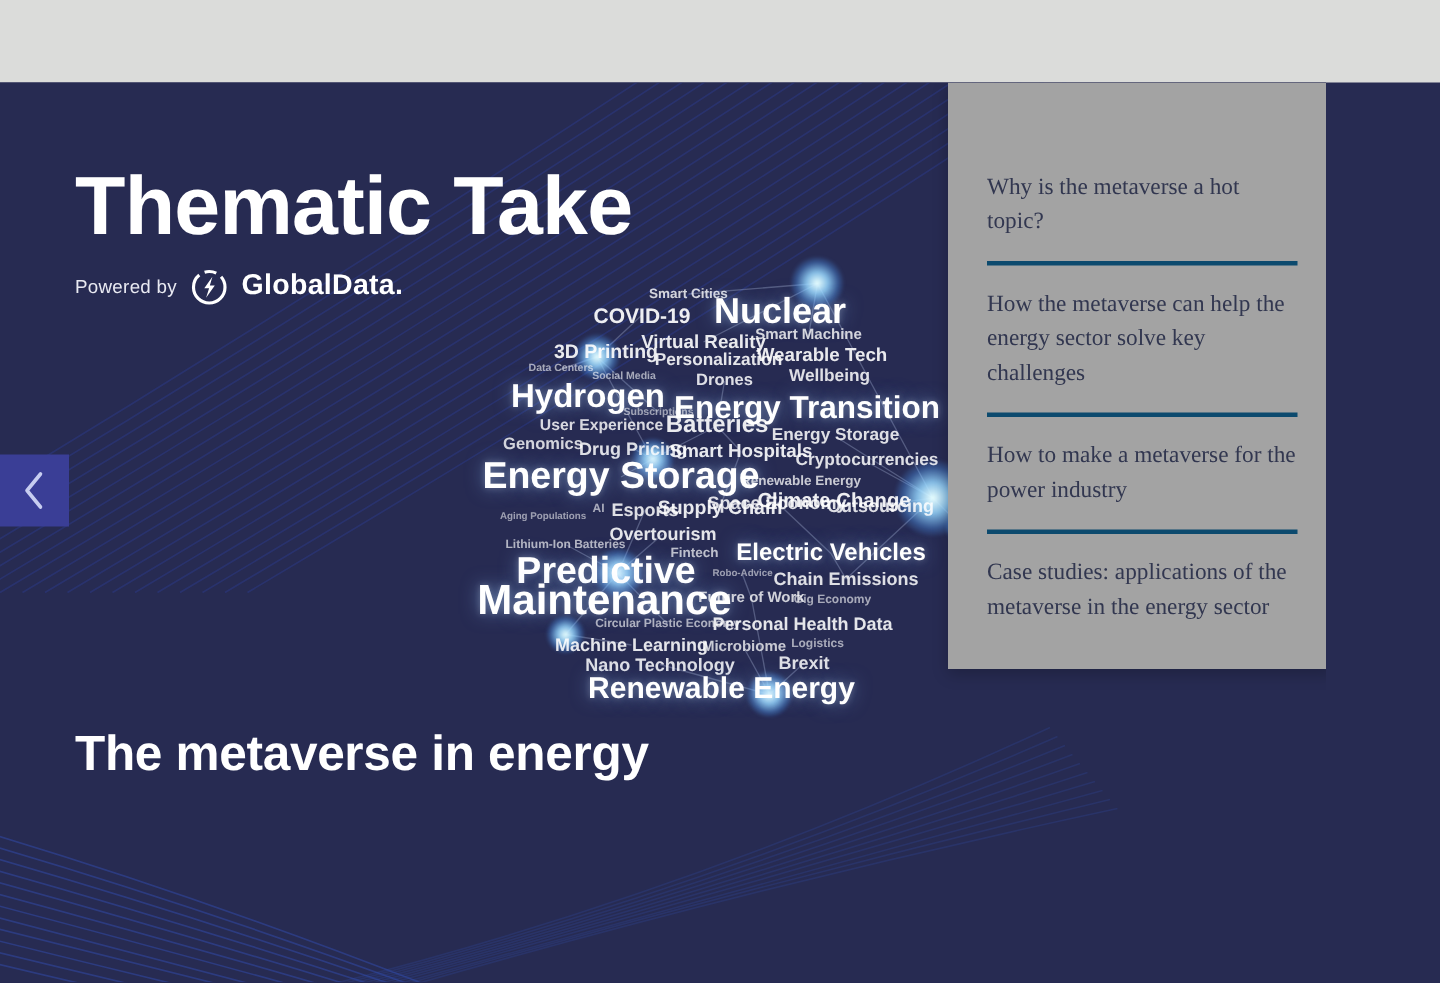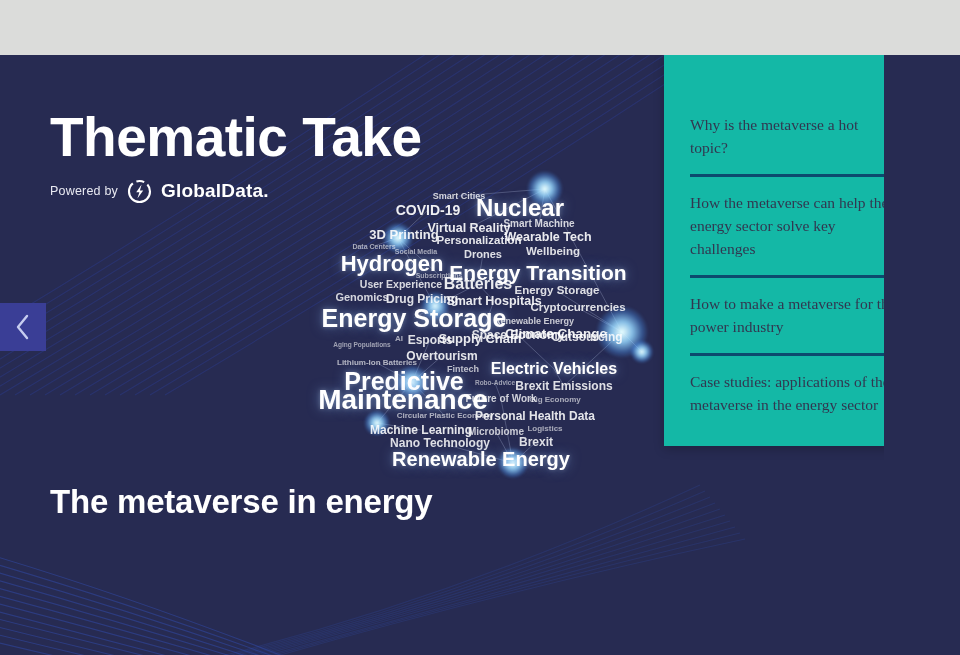--- a/index.html
+++ b/index.html
@@ -40,22 +40,22 @@
   .report-title{
     position:absolute;left:50px;top:428px;margin:0;
     color:#ffffff;font-size:33px;font-weight:700;letter-spacing:-.2px;
   }
   .sub{
     position:absolute;left:50px;top:477px;margin:0;
     color:#dde0ec;font-size:18.5px;line-height:24.5px;font-weight:400;
   }
   
   .card{
-    position:absolute;left:664px;top:0;width:257px;height:391px;
-    background:#14b8a6;box-shadow:0 3px 10px rgba(0,0,0,.22);
+    position:absolute;left:632px;top:0;width:257px;height:391px;
+    background:#a3a3a3;box-shadow:0 3px 10px rgba(0,0,0,.22);
     box-sizing:border-box;padding:44px 24px 0 26px;z-index:6;
   }
   .toc-item{padding:14px 0 15px 0;cursor:pointer;}
   .toc-item + .toc-item{border-top:3px solid #0c4a6e;}
   .toc-label{
     font-family:"Liberation Serif", serif;color:#323750;
     font-size:15.5px;line-height:23px;display:block;
   }
   
   .nav{
@@ -207,21 +207,21 @@
         <span class="cw" style="left: 150px; top: 153px; font-size: 13px; font-weight: 600; opacity: 0.9;">Supply Chain</span>
         <span class="cw" style="left: 188px; top: 150px; font-size: 12px; font-weight: 600; opacity: 0.85;">Space Economy</span>
         <span class="cw" style="left: 257px; top: 152px; font-size: 12px; font-weight: 600; opacity: 0.85;">Outsourcing</span>
         <span class="cw" style="left: 32px; top: 160px; font-size: 6.5px; font-weight: 600; opacity: 0.55;">Aging Populations</span>
         <span class="cw" style="left: 112px; top: 171px; font-size: 12px; font-weight: 600; opacity: 0.88;">Overtourism</span>
         <span class="cw" style="left: 47px; top: 178px; font-size: 8px; font-weight: 600; opacity: 0.65;">Lithium-Ion Batteries</span>
         <span class="cw" style="left: 133px; top: 184px; font-size: 9px; font-weight: 600; opacity: 0.7;">Fintech</span>
         <span class="cw big" style="left: 224px; top: 184px; font-size: 16px; font-weight: 700; opacity: 1;">Electric Vehicles</span>
         <span class="cw big" style="left: 74px; top: 196px; font-size: 25px; font-weight: 700; opacity: 1;">Predictive</span>
         <span class="cw" style="left: 165px; top: 198px; font-size: 6.5px; font-weight: 600; opacity: 0.55;">Robo-Advice</span>
-        <span class="cw" style="left: 234px; top: 201px; font-size: 12px; font-weight: 600; opacity: 0.85;">Brexit Emissions</span>
+        <span class="cw" style="left: 234px; top: 201px; font-size: 12px; font-weight: 600; opacity: 0.85;">Chain Emissions</span>
         <span class="cw big" style="left: 73px; top: 215px; font-size: 28px; font-weight: 700; opacity: 1;">Maintenance</span>
         <span class="cw" style="left: 171px; top: 214px; font-size: 10px; font-weight: 600; opacity: 0.78;">Future of Work</span>
         <span class="cw" style="left: 225px; top: 215px; font-size: 8px; font-weight: 600; opacity: 0.6;">Gig Economy</span>
         <span class="cw" style="left: 115px; top: 231px; font-size: 8px; font-weight: 600; opacity: 0.62;">Circular Plastic Economy</span>
         <span class="cw" style="left: 205px; top: 231px; font-size: 12px; font-weight: 600; opacity: 0.88;">Personal Health Data</span>
         <span class="cw" style="left: 91px; top: 245px; font-size: 12px; font-weight: 600; opacity: 0.88;">Machine Learning</span>
         <span class="cw" style="left: 166px; top: 247px; font-size: 10px; font-weight: 600; opacity: 0.75;">Microbiome</span>
         <span class="cw" style="left: 215px; top: 244px; font-size: 8px; font-weight: 600; opacity: 0.6;">Logistics</span>
         <span class="cw" style="left: 110px; top: 258px; font-size: 12px; font-weight: 600; opacity: 0.85;">Nano Technology</span>
         <span class="cw" style="left: 206px; top: 257px; font-size: 12px; font-weight: 600; opacity: 0.85;">Brexit</span>

